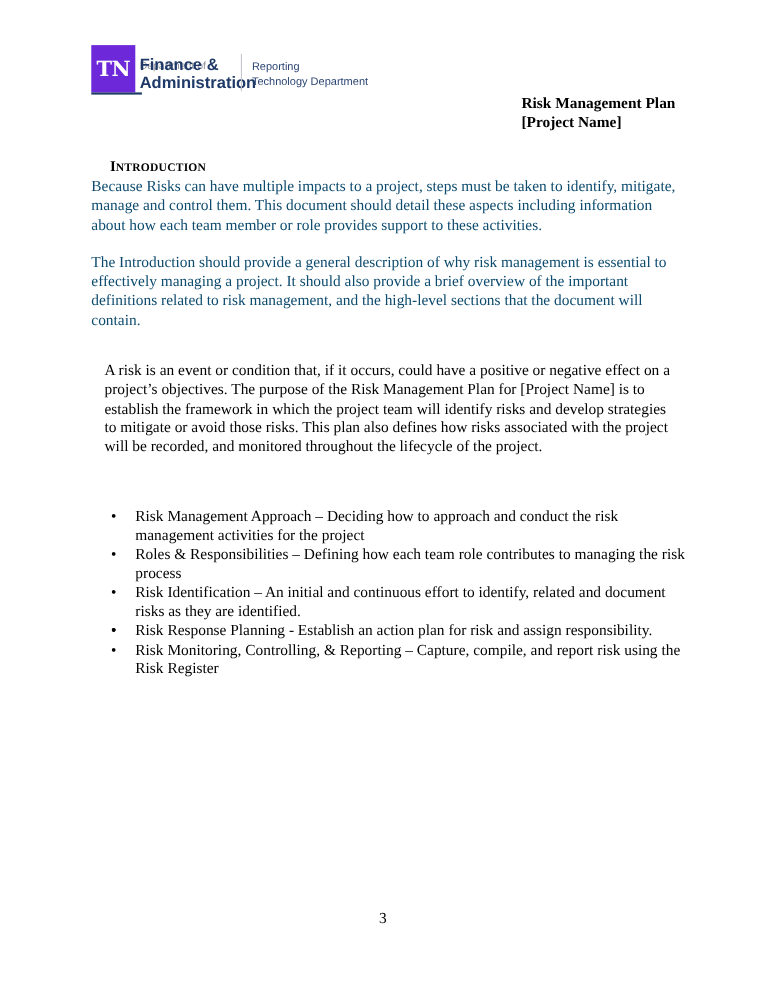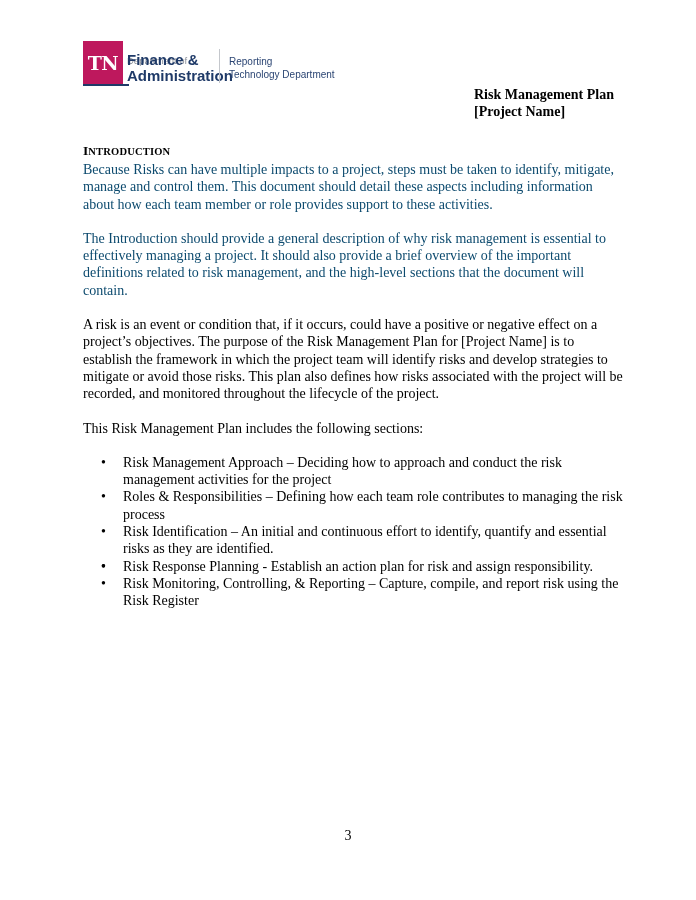--- a/index.html
+++ b/index.html
@@ -1,46 +1,46 @@
 <!DOCTYPE html>
 <html><head>
   <meta charset="utf-8">
   <style>
     html, body { margin: 0; padding: 0; background: #ffffff; }
     body { width: 696px; height: 900px; position: relative; overflow: hidden; }
     .page { position: absolute; left: 0; top: 0; width: 696px; height: 900px; background: #fff; }
 
     
     .logo { position: absolute; left: 83px; top: 41px; width: 250px; height: 46px; }
-    .tn-box { position: absolute; left: 0; top: 0; width: 40px; height: 43px; background: #be185d;
+    .tn-box { position: absolute; left: 0; top: 0; width: 40px; height: 43px; background: #6d28d9;
       color: #fff; font-family: "DejaVu Serif", serif; font-weight: bold; font-size: 19px;
       display: flex; align-items: center; justify-content: center; letter-spacing: -0.5px; }
     .tn-underline { position: absolute; left: 0; top: 43px; width: 46px; height: 2px; background: #1f3a68; }
     .dept-small { position: absolute; left: 44px; top: 14px; font-family: "Liberation Sans", sans-serif;
       font-size: 9.5px; color: #8a8f99; line-height: 11px; white-space: nowrap; }
     .dept-big1, .dept-big2 { position: absolute; left: 44px; font-family: "Liberation Sans", sans-serif;
       font-weight: bold; font-size: 15px; color: #1f3a68; line-height: 14px; white-space: nowrap; }
     .dept-big1 { top: 12px; }
     .dept-big2 { top: 28px; }
     .logo-divider { position: absolute; left: 136px; top: 8px; width: 1px; height: 34px; background: #c4c7cc; }
     .sts { position: absolute; left: 146px; top: 14px; font-family: "Liberation Sans", sans-serif;
       font-size: 10px; color: #2b4573; line-height: 13px; white-space: nowrap; }
 
     
     .doc-header { position: absolute; right: 82px; top: 86px; text-align: left;
       font-family: "Liberation Serif", serif; font-weight: bold; font-size: 14px; line-height: 17px; color: #000; }
 
     
     .content { position: absolute; left: 83px; top: 142px; width: 540px;
       font-family: "Liberation Serif", serif; font-size: 14px; line-height: 17.3px; color: #000; }
-    .section-heading { font-weight: bold; font-size: 13px; margin: 0 0 1px 0; line-height: 17px; }
+    .section-heading { font-weight: bold; font-size: 13px; margin: 0 0 1px 17px; line-height: 17px; }
     .section-heading .big { font-size: 13.5px; }
     .section-heading .sc { font-size: 10.5px; letter-spacing: 0.2px; }
     .guidance { color: #0c4a6e; margin: 0; }
-    .para { margin: 0; }
+    .para { margin: 12px; }
     .gap { height: 17px; }
     ul.sections { list-style: none; margin: 0; padding: 0; }
     ul.sections li { position: relative; padding-left: 40px; margin: 0; }
     ul.sections li .bullet { position: absolute; left: 18px; top: 0; }
 
     .page-number { position: absolute; left: 0; width: 696px; top: 828px; text-align: center;
       font-family: "Liberation Serif", serif; font-size: 14px; color: #000; }
   </style>
 </head>
 <body>
@@ -69,27 +69,26 @@
 
   <div class="content">
     <div class="section-heading"><span class="big">I</span><span class="sc">NTRODUCTION</span></div>
 
     <p class="guidance">Because Risks can have multiple impacts to a project, steps must be taken to identify, mitigate, manage and control them.  This document should detail these aspects including information about how each team member or role provides support to these activities.</p>
     <div class="gap"></div>
     <p class="guidance">The Introduction should provide a general description of why risk management is essential to effectively managing a project. It should also provide a brief overview of the important definitions related to risk management, and the high-level sections that the document will contain.</p>
     <div class="gap"></div>
     <p class="para">A risk is an event or condition that, if it occurs, could have a positive or negative effect on a project’s objectives. The purpose of the Risk Management Plan for [Project Name] is to establish the framework in which the project team will identify risks and develop strategies to mitigate or avoid those risks. This plan also defines how risks associated with the project will be recorded, and monitored throughout the lifecycle of the project.</p>
     <div class="gap"></div>
-    <p class="para">This Risk Management Plan includes the following sections:</p>
     <div class="gap"></div>
 
     <ul class="sections">
       <li><span class="bullet">•</span><span>Risk Management Approach – Deciding how to approach and conduct the risk management activities for the project</span></li>
       <li><span class="bullet">•</span><span>Roles &amp; Responsibilities – Defining how each team role contributes to managing the risk process</span></li>
-      <li><span class="bullet">•</span><span>Risk Identification – An initial and continuous effort to identify, quantify and essential risks as they are identified.</span></li>
+      <li><span class="bullet">•</span><span>Risk Identification – An initial and continuous effort to identify, related and document risks as they are identified.</span></li>
       <li><span class="bullet">•</span></li>
       <li><span class="bullet">•</span><span>Risk Response Planning - Establish an action plan for risk and assign responsibility.</span></li>
       <li><span class="bullet">•</span><span>Risk Monitoring, Controlling, &amp; Reporting – Capture, compile, and report risk using the Risk Register</span></li>
     </ul>
   </div>
 
   <div class="page-number">3</div>
 </div>
 
 </body></html>

